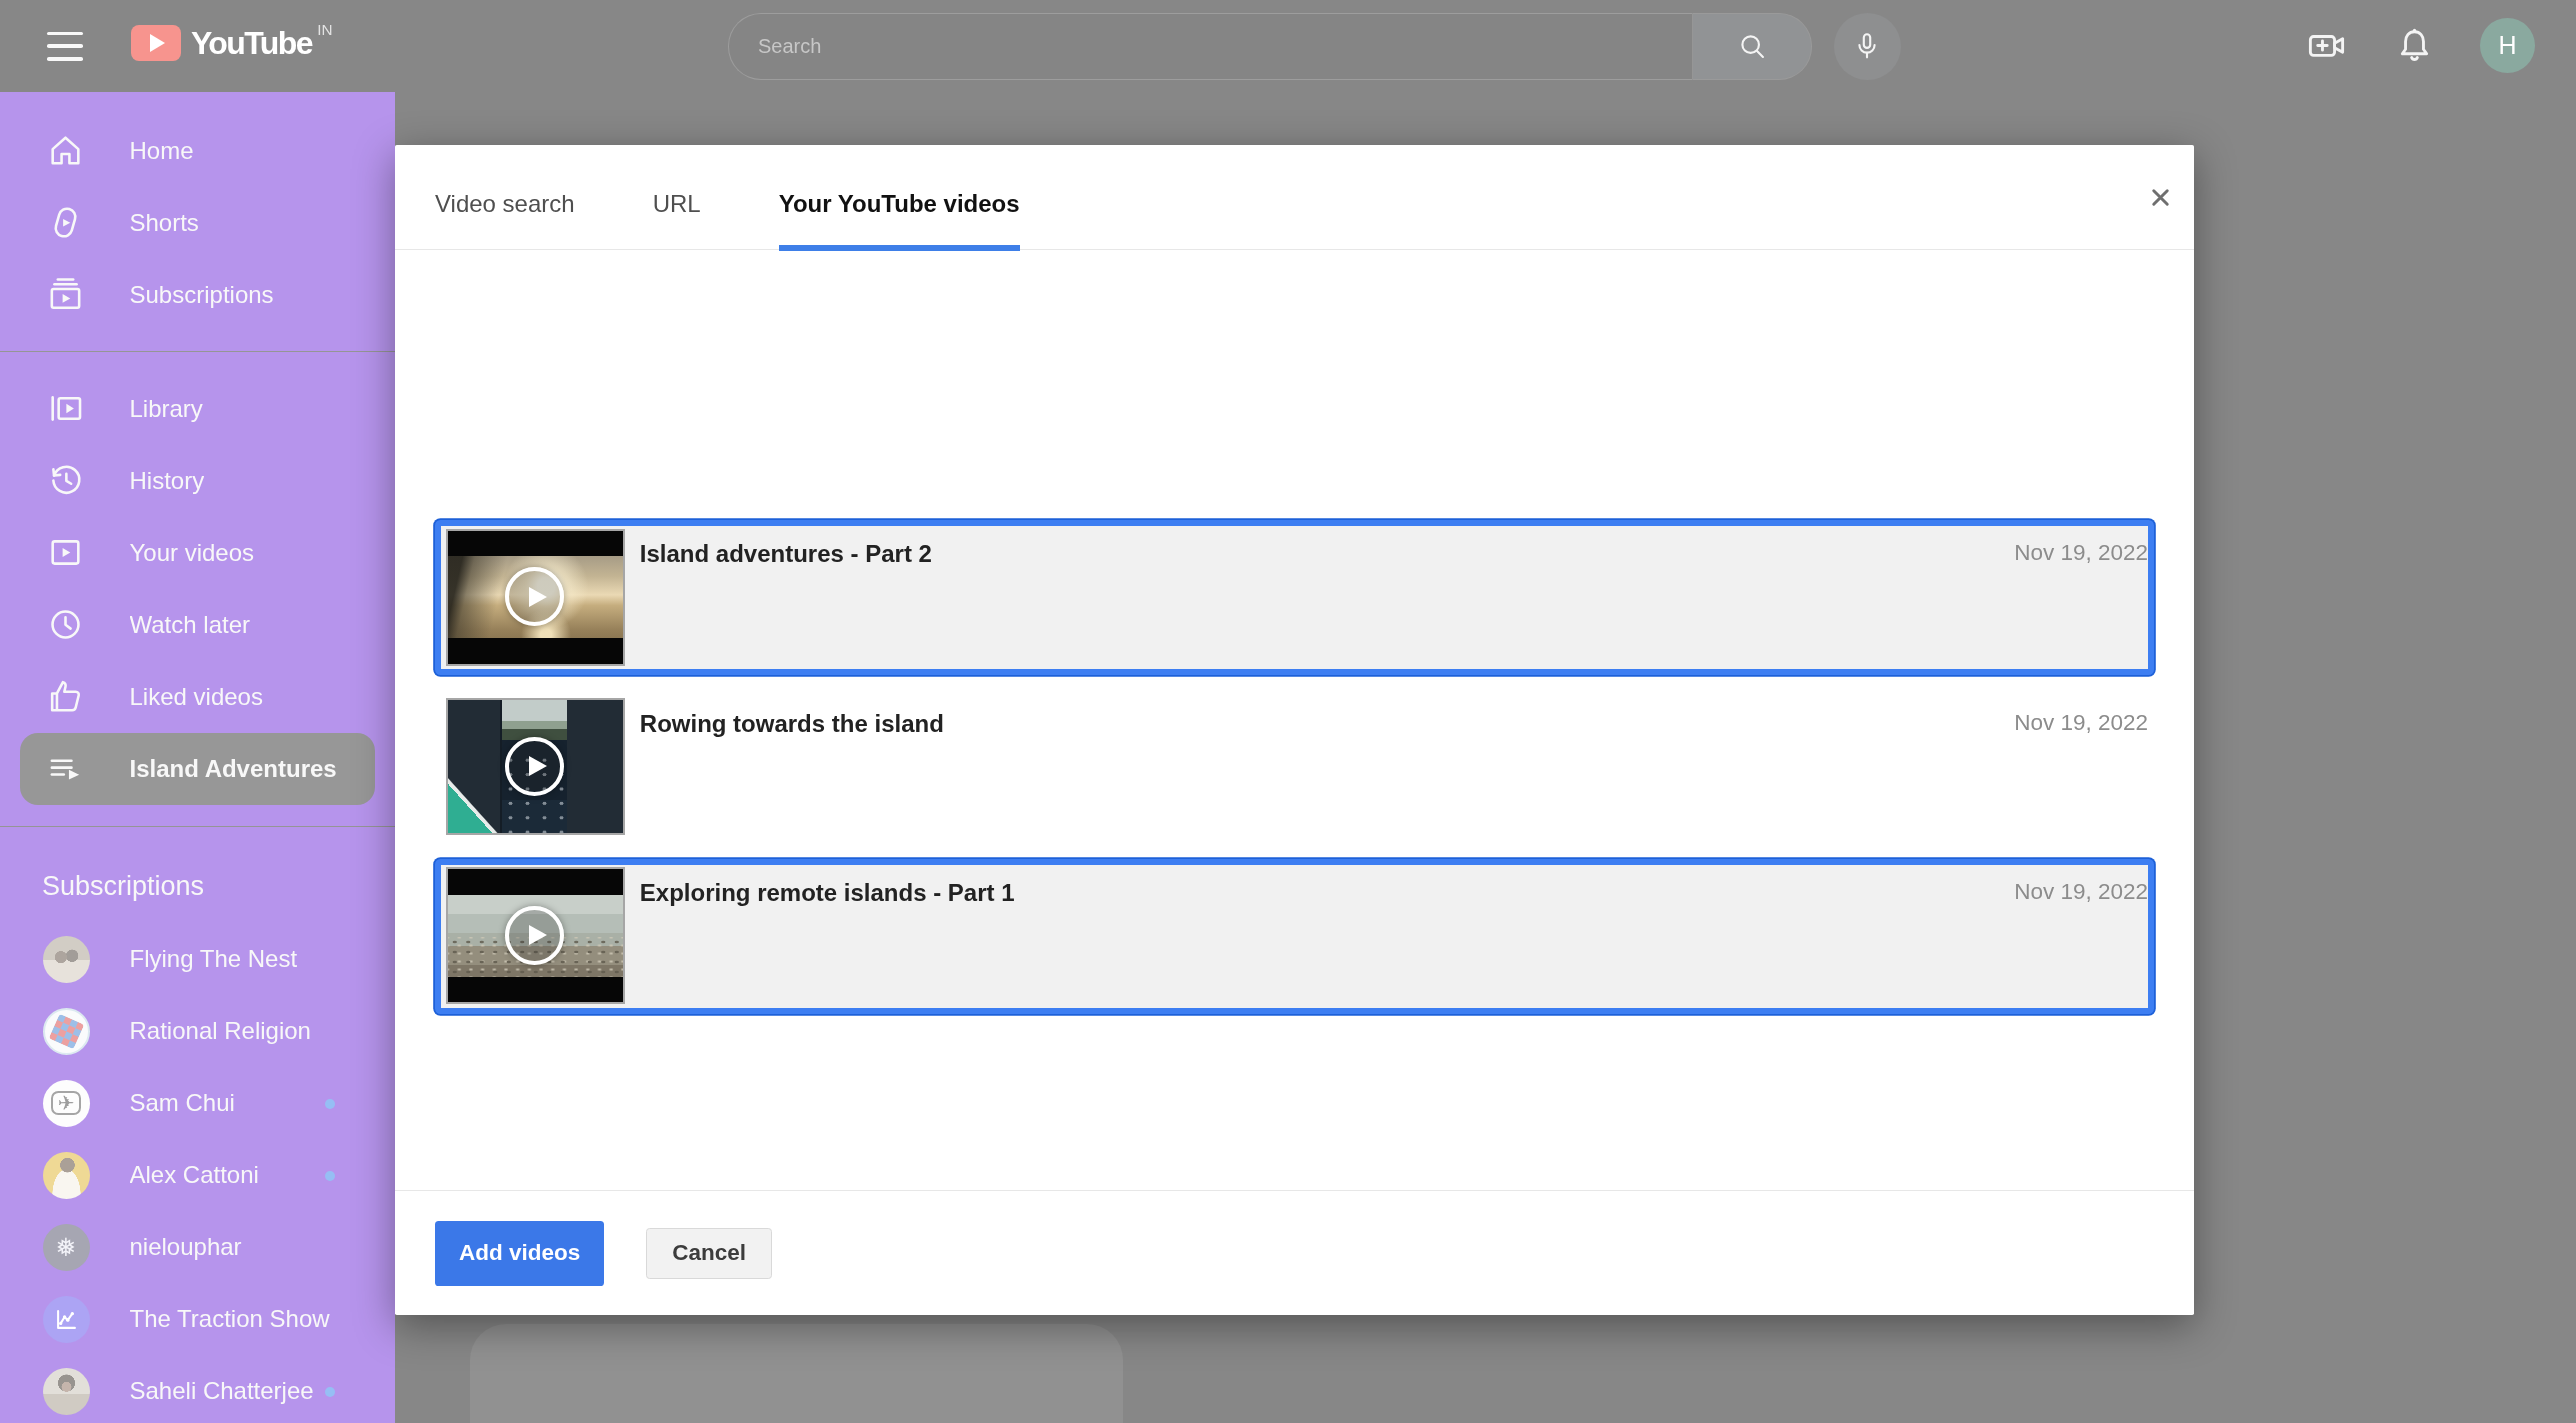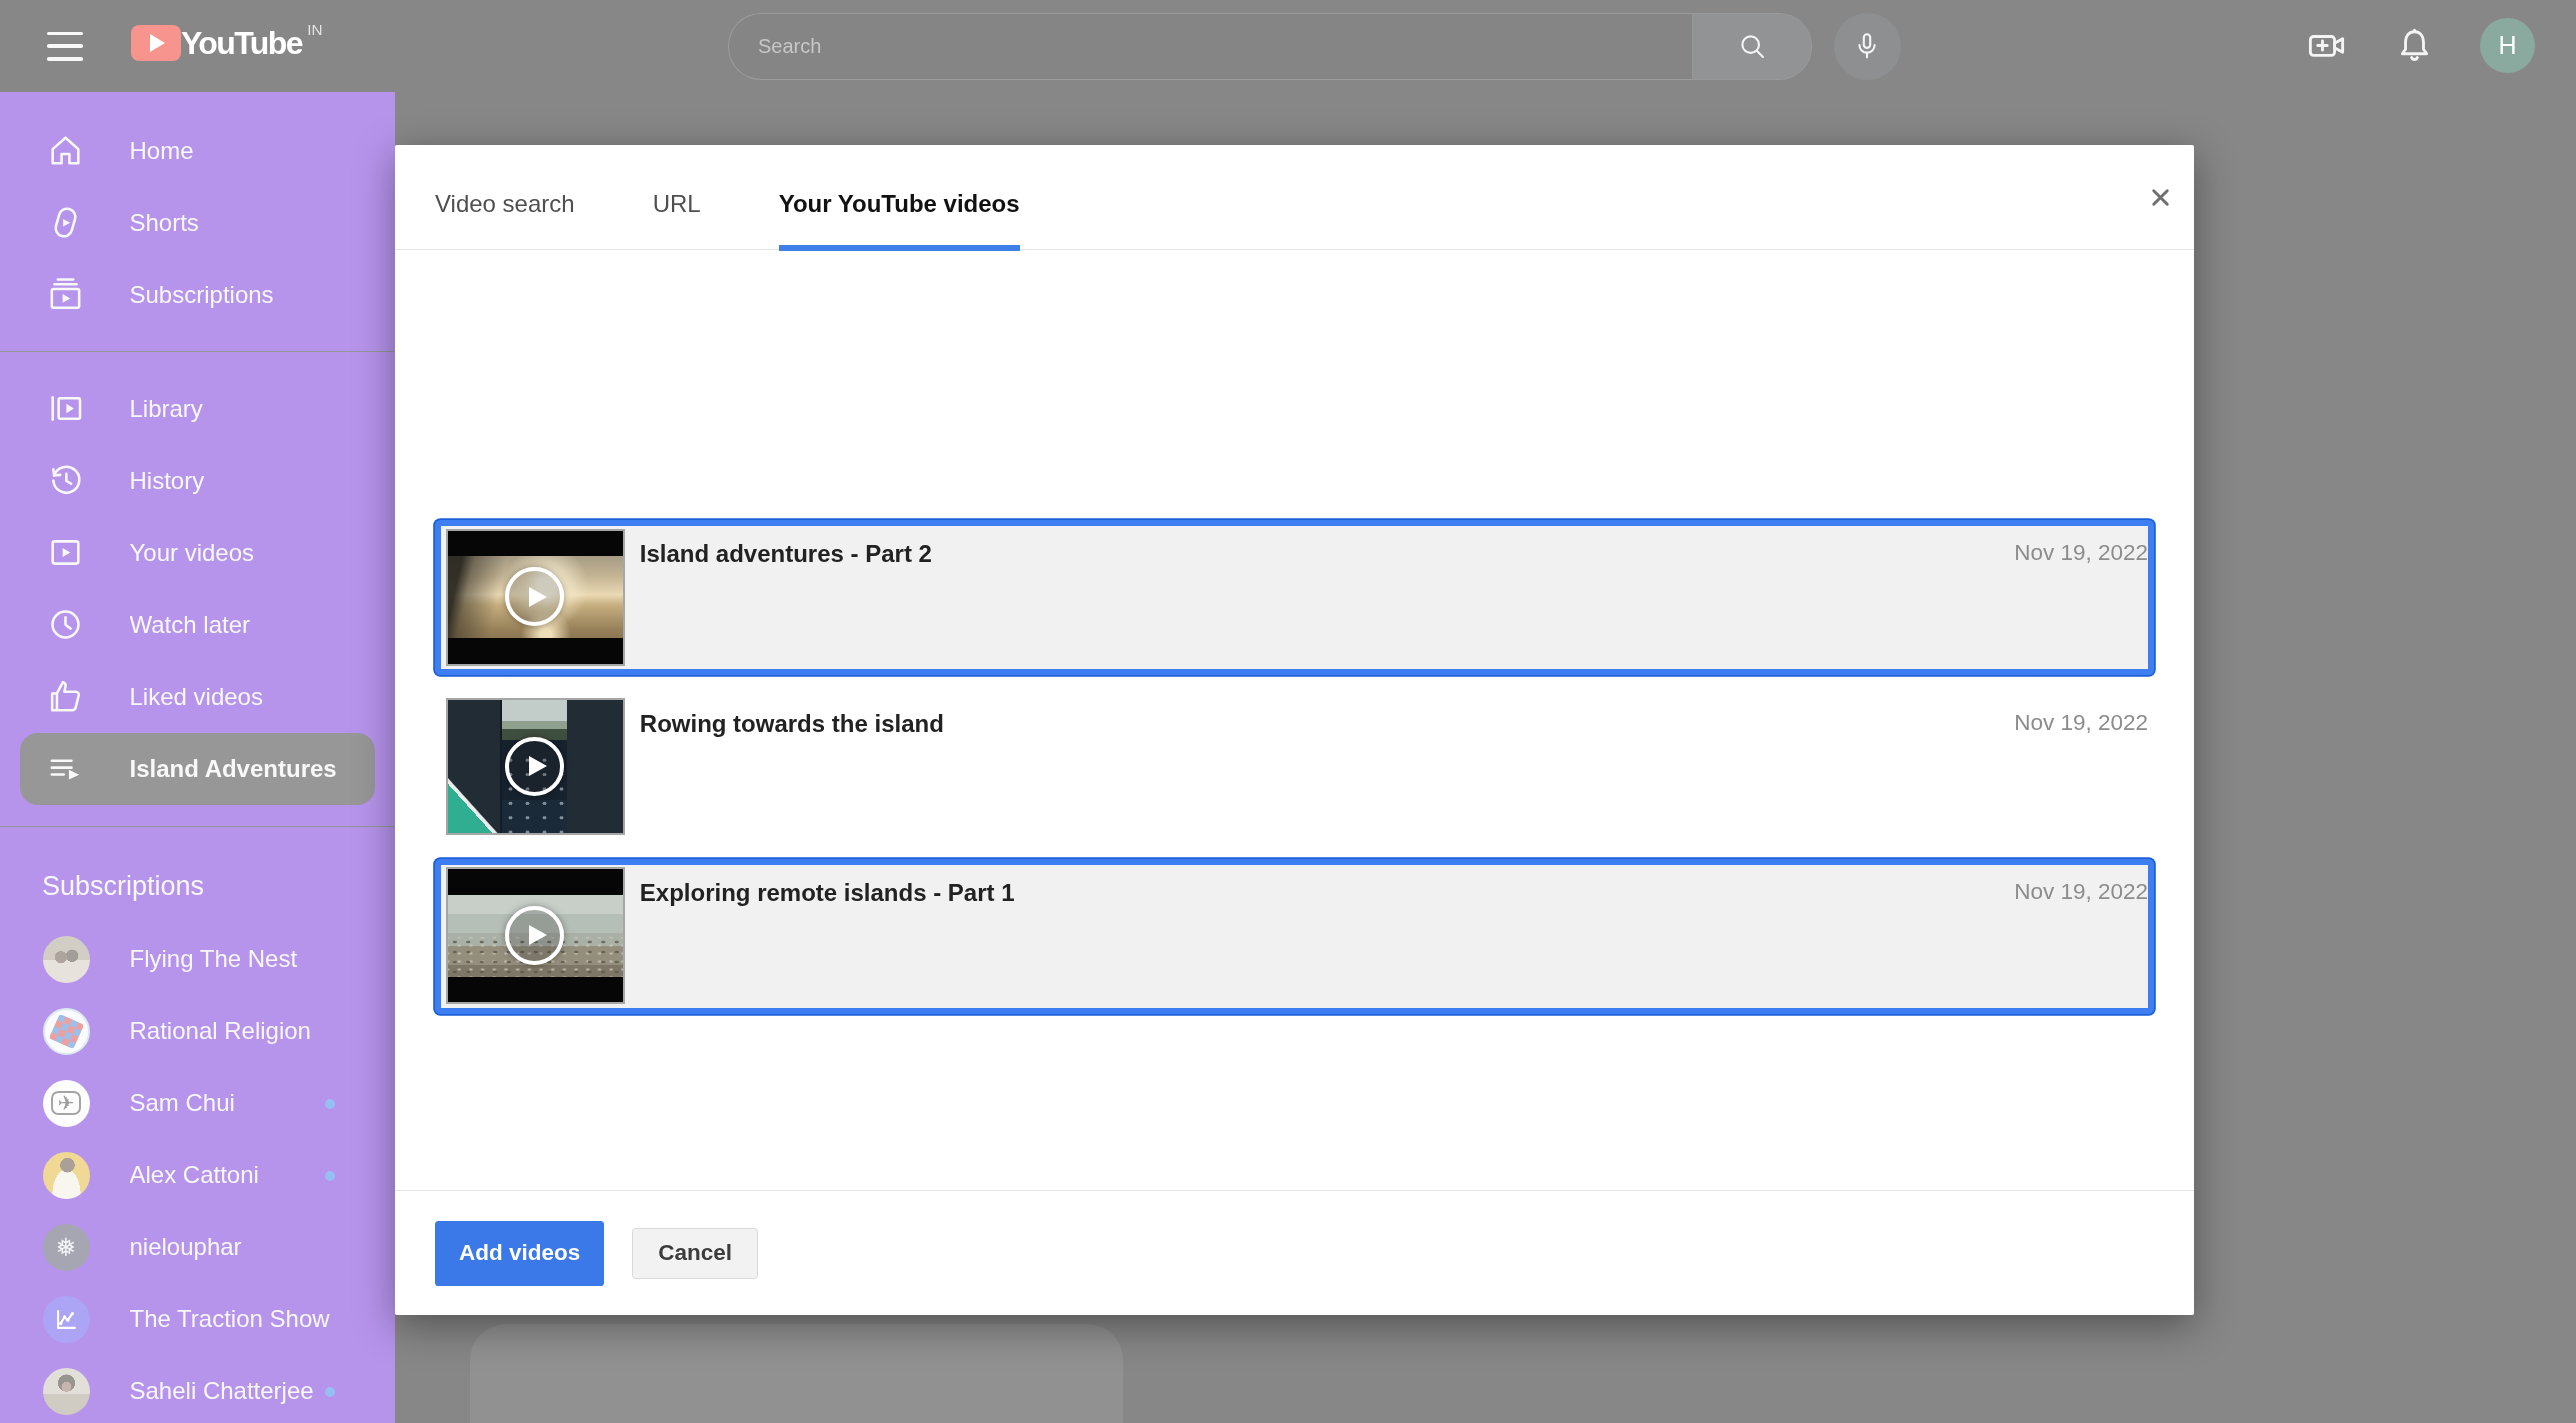--- a/index.html
+++ b/index.html
@@ -8,21 +8,21 @@
   .app{position:absolute;inset:0;background:#0f0f0f;}
 
   
   .topbar{position:absolute;top:0;left:0;right:0;height:92px;background:#0f0f0f;}
   .burger{position:absolute;left:47px;top:27px;width:36px;height:38px;display:flex;
     flex-direction:column;justify-content:space-between;padding:4.5px 0;cursor:pointer;background:none;border:none}
   .burger span{display:block;height:3.2px;background:#f1f1f1;border-radius:1.8px}
   .logo{position:absolute;left:131px;top:25px;display:flex;align-items:flex-start;cursor:pointer}
   .logo-badge{width:50px;height:36px;border-radius:8px;background:#ef291c;display:flex;align-items:center;justify-content:center}
   .logo-badge i{display:block;width:0;height:0;border-left:15.3px solid #fff;border-top:9px solid transparent;border-bottom:9px solid transparent;margin-left:3.6px}
-  .logo-text{color:#fff;font-size:32px;font-weight:700;letter-spacing:-1.6px;line-height:36px}
+  .logo-text{color:#fff;font-size:32px;font-weight:700;letter-spacing:-1.6px;margin-left:10px;line-height:36px}
   .logo-cc{color:#c7c7c7;font-size:15.3px;margin-left:5.4px;transform:translateY(-3.6px)}
 
   .search-area{position:absolute;left:728px;top:12.6px;height:67px;display:flex;align-items:center}
   .search-box{display:flex;height:67px;width:1084px}
   .search-input{flex:1;background:#0b0b0b;border:1.8px solid #3a3a3a;border-right:none;
     border-radius:33px 0 0 33px;color:#eee;font-size:20px;padding:0 1px 0 29px;outline:none}
   .search-input::placeholder{color:#8f8f8f}
   .search-btn{width:120px;background:#22262a;border:1.8px solid #343434;border-left:0.9px solid #2c2c2c;
     border-radius:0 33px 33px 0;display:flex;align-items:center;justify-content:center;cursor:pointer}
   .mic-btn{margin-left:21.6px;width:67px;height:67px;border-radius:50%;background:#1c1e20;border:none;
@@ -126,21 +126,21 @@
     background-size:13.5px 10px,11.7px 8px;background-position:0 0,5.4px 4.5px}
 
   .vmeta{display:flex;flex-direction:row;justify-content:space-between;padding:14.4px 0 13.5px 15.3px;flex:1;min-width:0}
   .vtitle{font-size:24px;font-weight:700;color:#222}
   .vdate{font-size:22.5px;color:#8c8c8c}
 
   .m-footer{position:absolute;left:0;right:0;bottom:0;height:125px;border-top:1.8px solid #e7e7e7;
     display:flex;align-items:center;padding:0 40px}
   .btn-add{height:65px;padding:0 24px;background:#3b78e8;color:#fff;font-size:22.5px;font-weight:700;
     border:none;border-radius:3.6px;cursor:pointer}
-  .btn-cancel{height:51px;padding:0 25px;margin-left:28px;background:#f2f2f2;color:#3c3c3c;font-size:22.5px;
+  .btn-cancel{height:51px;padding:0 25px;margin-left:42px;background:#f2f2f2;color:#3c3c3c;font-size:22.5px;
     font-weight:700;border:1.8px solid #d9d9d9;border-radius:3.6px;cursor:pointer}
 </style>
 </head>
 <body>
 
 <div class="app">
   <header class="topbar">
     <button class="burger">
       <span></span>
         <span></span>

